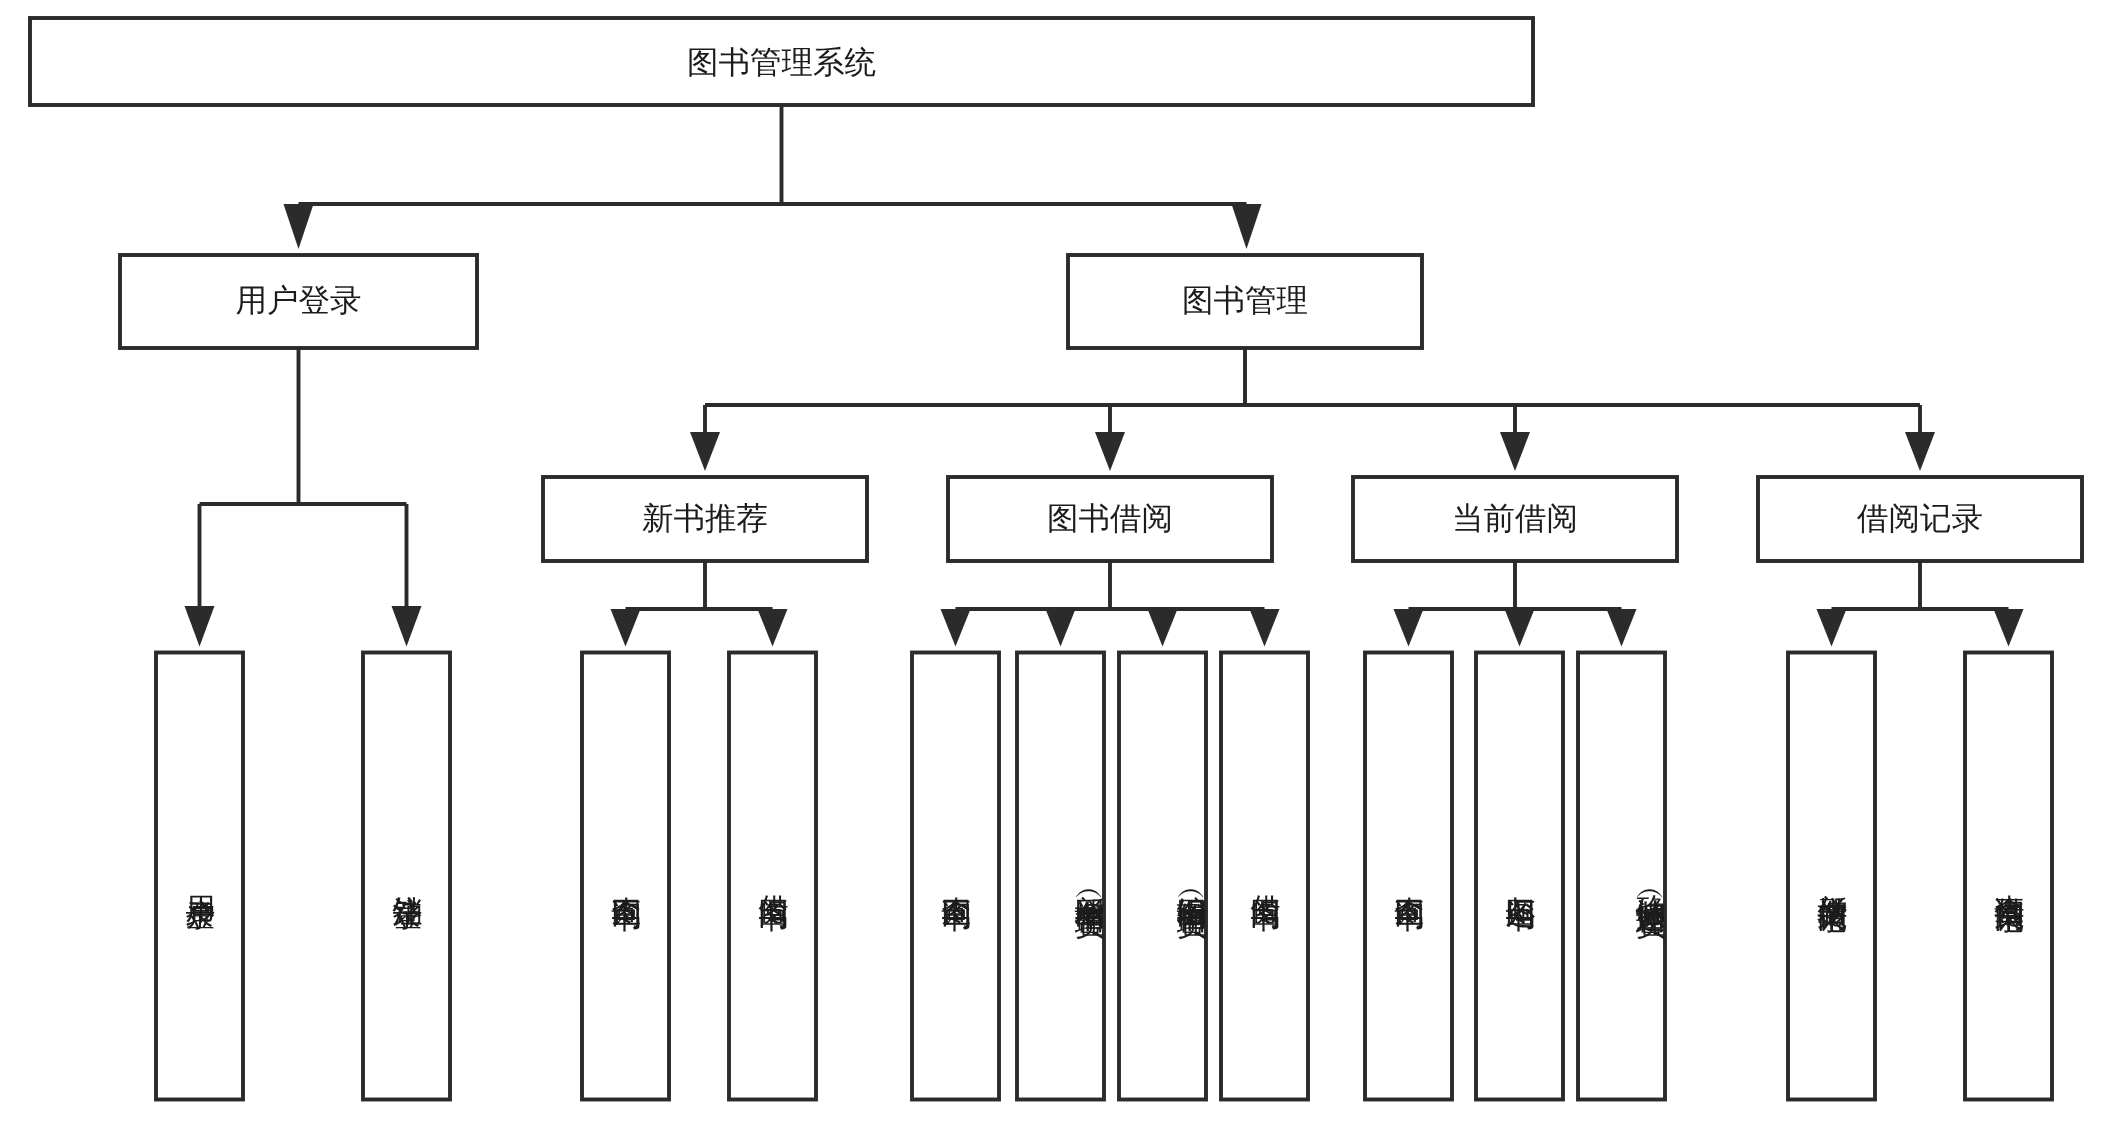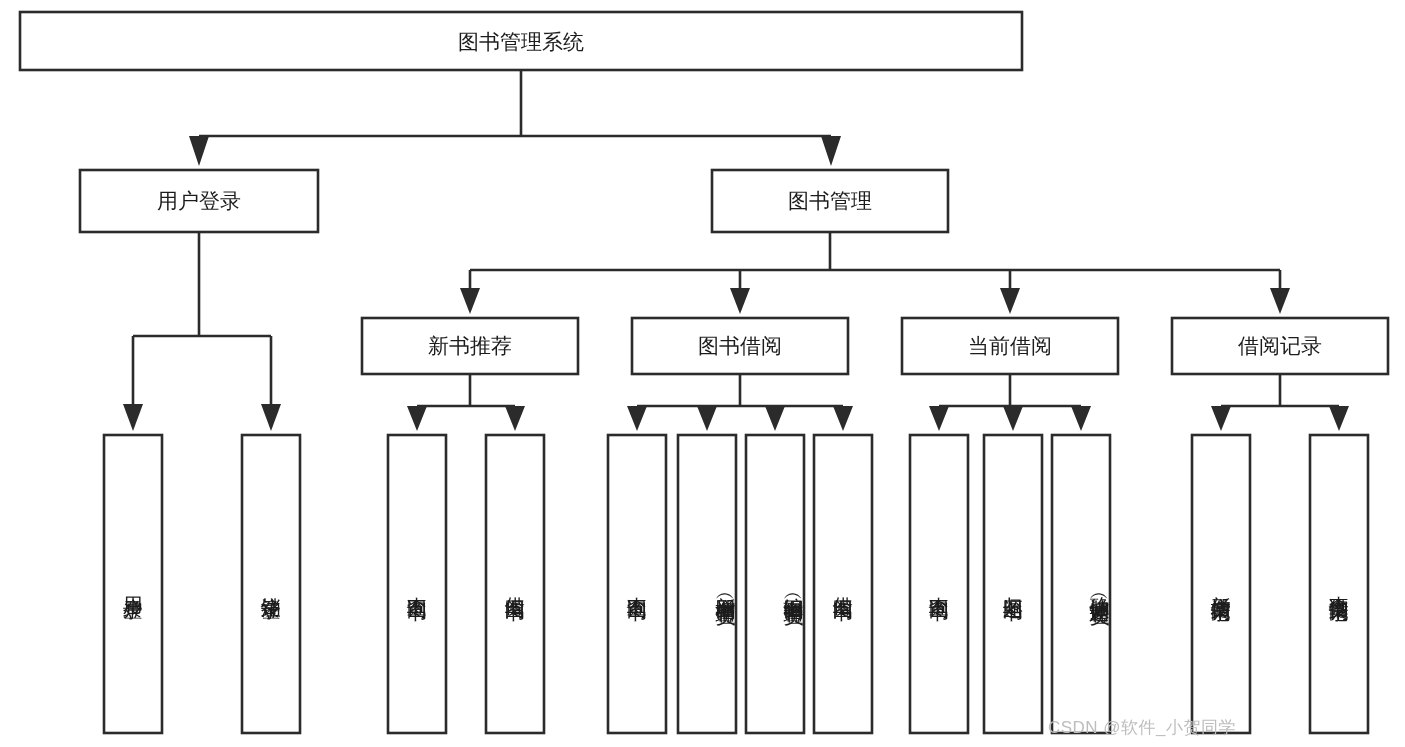--- a/index.html
+++ b/index.html
@@ -211,14 +211,13 @@
   <div class="label-vertical" style="left:608px; top:435px; width:58px; height:298px;">查询图书</div>
   <div class="label-vertical" style="left:678px; top:435px; width:58px; height:298px; align-items:flex-start; padding-top:8px; box-sizing:border-box;">新增图书（管理员）</div>
   <div class="label-vertical" style="left:746px; top:435px; width:58px; height:298px; align-items:flex-start; padding-top:8px; box-sizing:border-box;">编辑图书（管理员）</div>
   <div class="label-vertical" style="left:814px; top:435px; width:58px; height:298px;">借阅图书</div>
   <div class="label-vertical" style="left:910px; top:435px; width:58px; height:298px;">查询图书</div>
   <div class="label-vertical" style="left:984px; top:435px; width:58px; height:298px;">归还图书</div>
   <div class="label-vertical" style="left:1052px; top:435px; width:58px; height:298px; align-items:flex-start; padding-top:8px; box-sizing:border-box;">确认归还（管理员）</div>
   <div class="label-vertical" style="left:1192px; top:435px; width:58px; height:298px;">新增借阅记录</div>
   <div class="label-vertical" style="left:1310px; top:435px; width:58px; height:298px;">查询借阅记录</div>
 
-  <div id="watermark">CSDN @软件_小贺同学</div>
 </div>
 
 </body></html>

